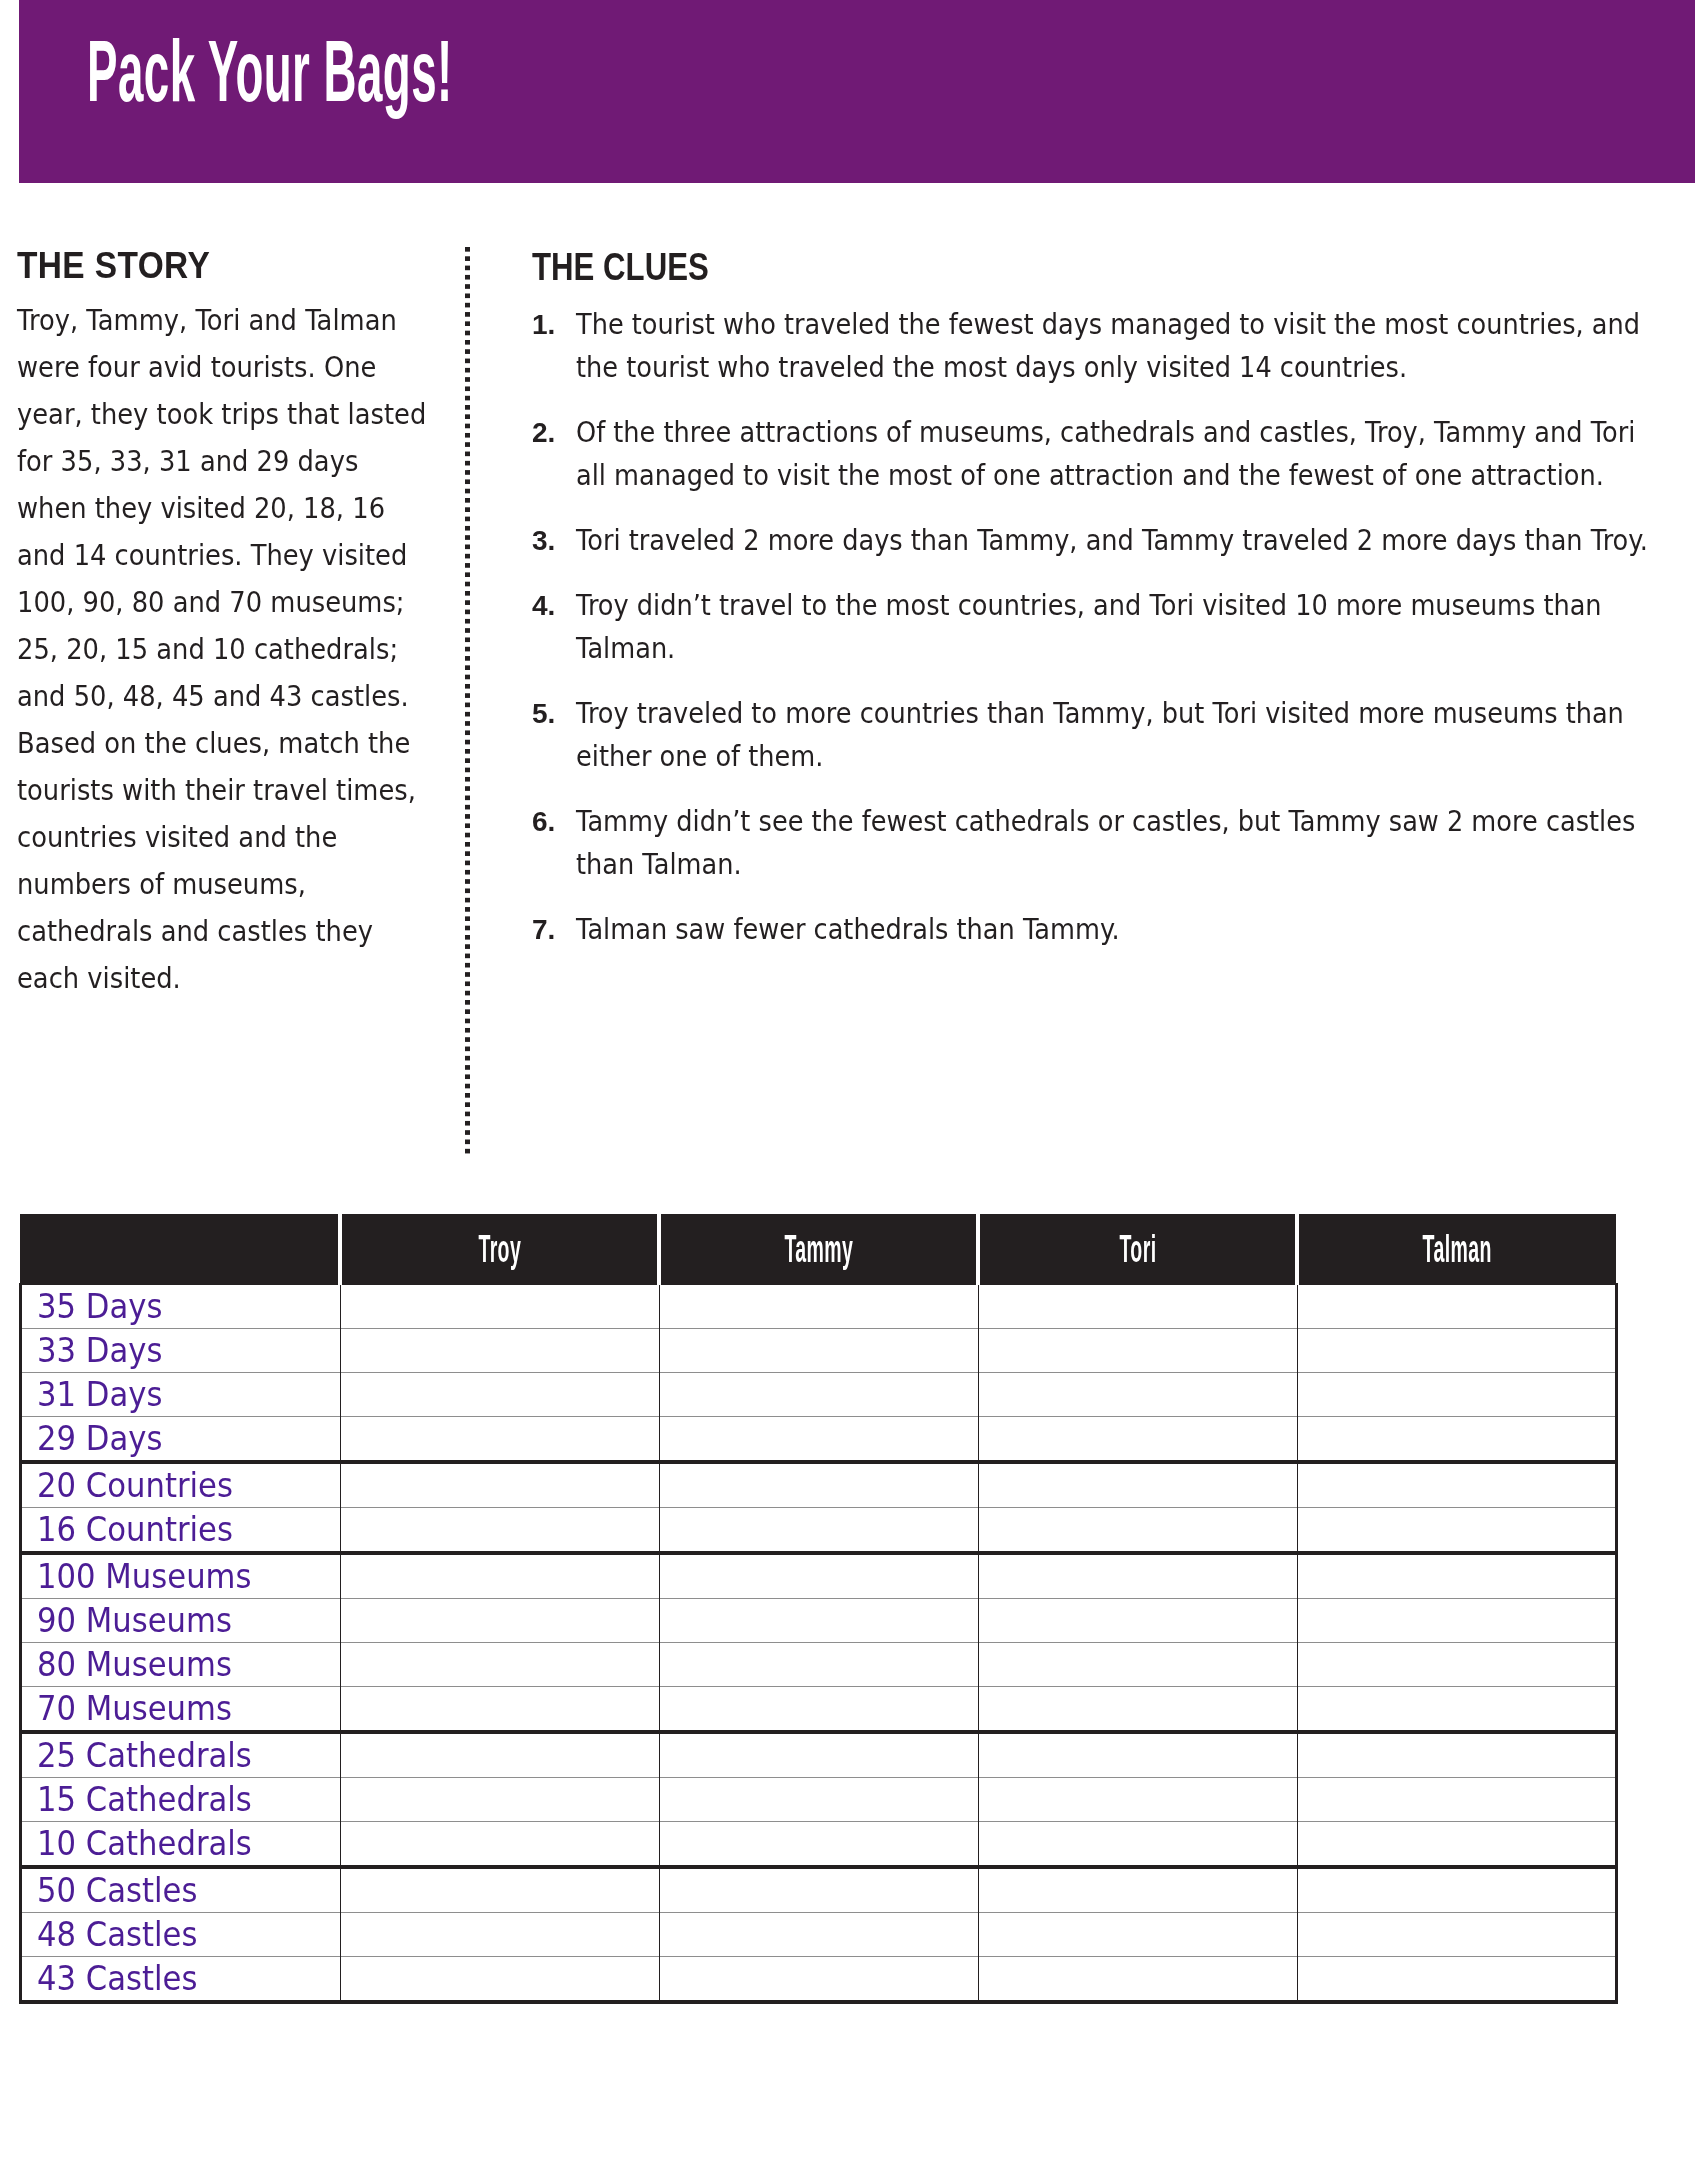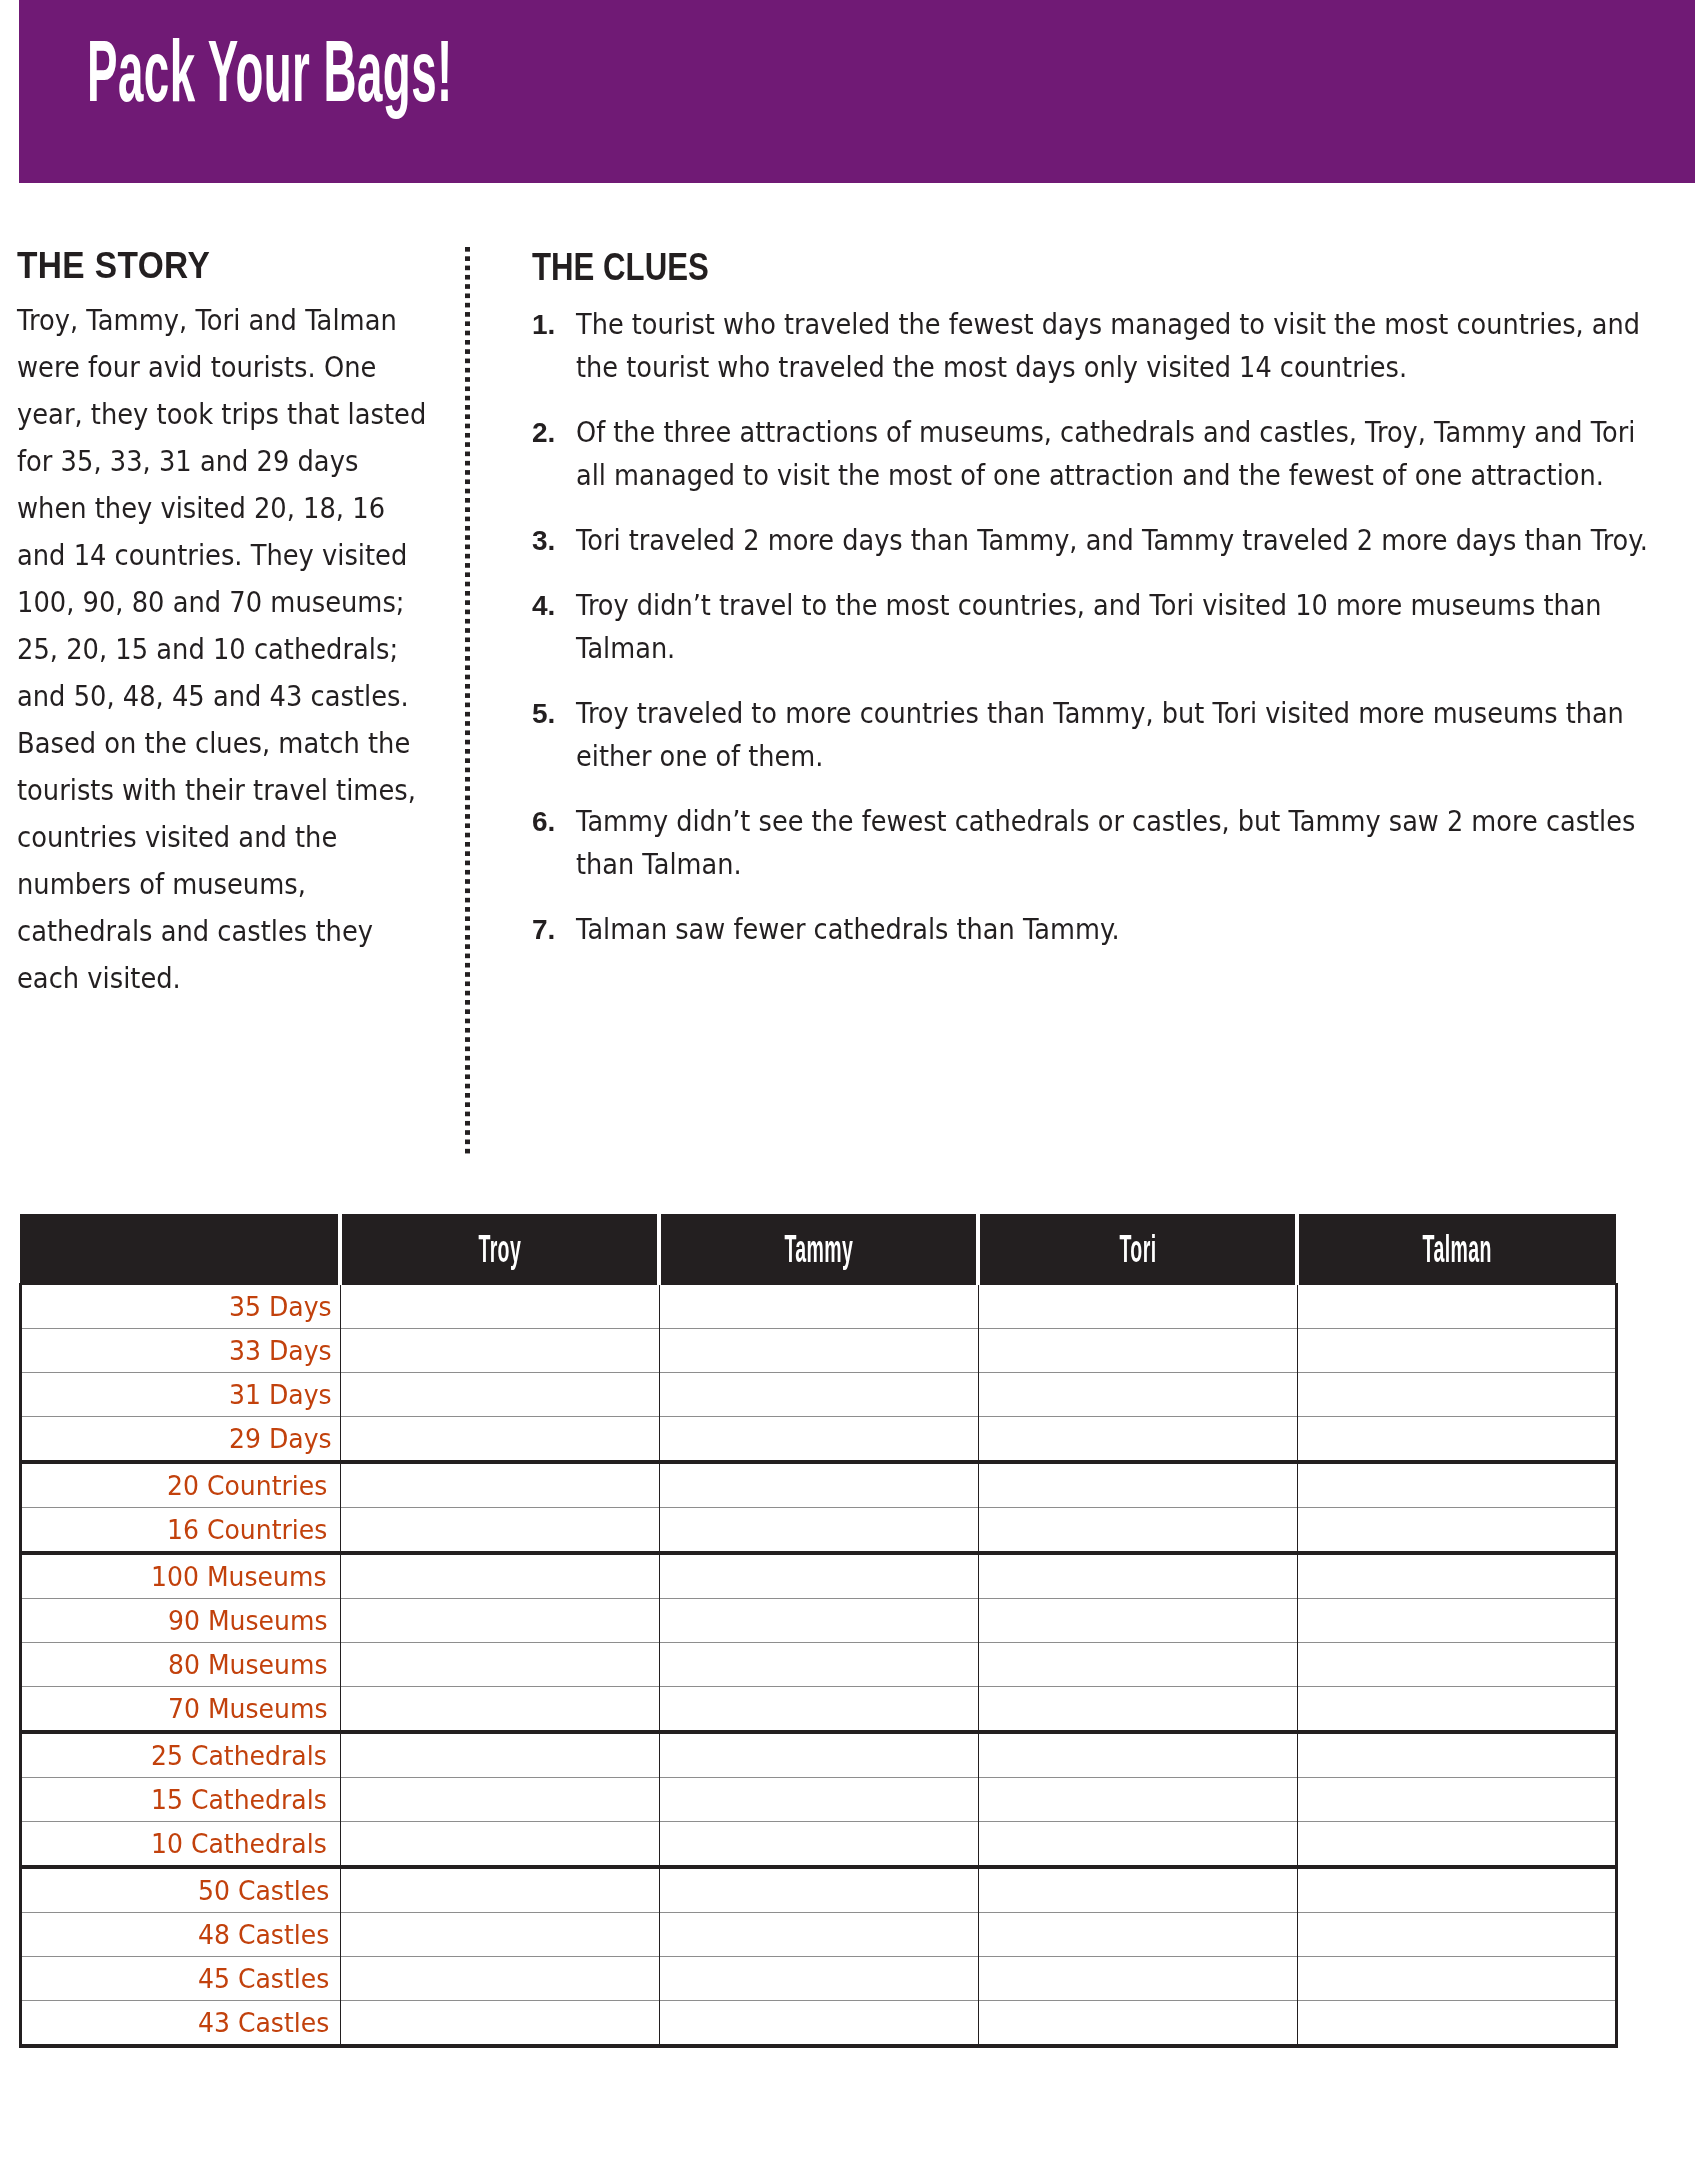--- a/index.html
+++ b/index.html
@@ -183,24 +183,23 @@
     height: 43px;
     padding: 0;
     border-top: 1.7px solid #8e8e8e;
     border-left: 1.7px solid #231f20;
     vertical-align: middle;
   }
   #grid tbody tr td:first-child {
     border-left: 3.4px solid #231f20;
     padding-left: 15.3px;
     font-family: "DejaVu Sans", sans-serif;
-    font-size: 27px;
-    color: #c2410c;
-    white-space: nowrap;
-    text-align: right;
+    font-size: 33px;
+    color: #4c1d95;
+    white-space: nowrap;
   }
   #grid tbody td:last-child {
     border-right: 3.4px solid #231f20;
   }
   #grid tbody td .rlabel {
     display: inline-block;
     transform: scaleX(0.93);
     transform-origin: left center;
     white-space: nowrap;
   }
@@ -388,27 +387,20 @@
           <td class="cell"></td>
           <td class="cell"></td>
         </tr>
         <tr>
           <td><span class="rlabel">48 Castles</span></td>
           <td class="cell"></td>
           <td class="cell"></td>
           <td class="cell"></td>
           <td class="cell"></td>
         </tr>
-        <tr>
-          <td><span class="rlabel">45 Castles</span></td>
-          <td class="cell"></td>
-          <td class="cell"></td>
-          <td class="cell"></td>
-          <td class="cell"></td>
-        </tr>
         <tr class="last-row">
           <td><span class="rlabel">43 Castles</span></td>
           <td class="cell"></td>
           <td class="cell"></td>
           <td class="cell"></td>
           <td class="cell"></td>
         </tr>
       </tbody>
   </table>
 </div>

